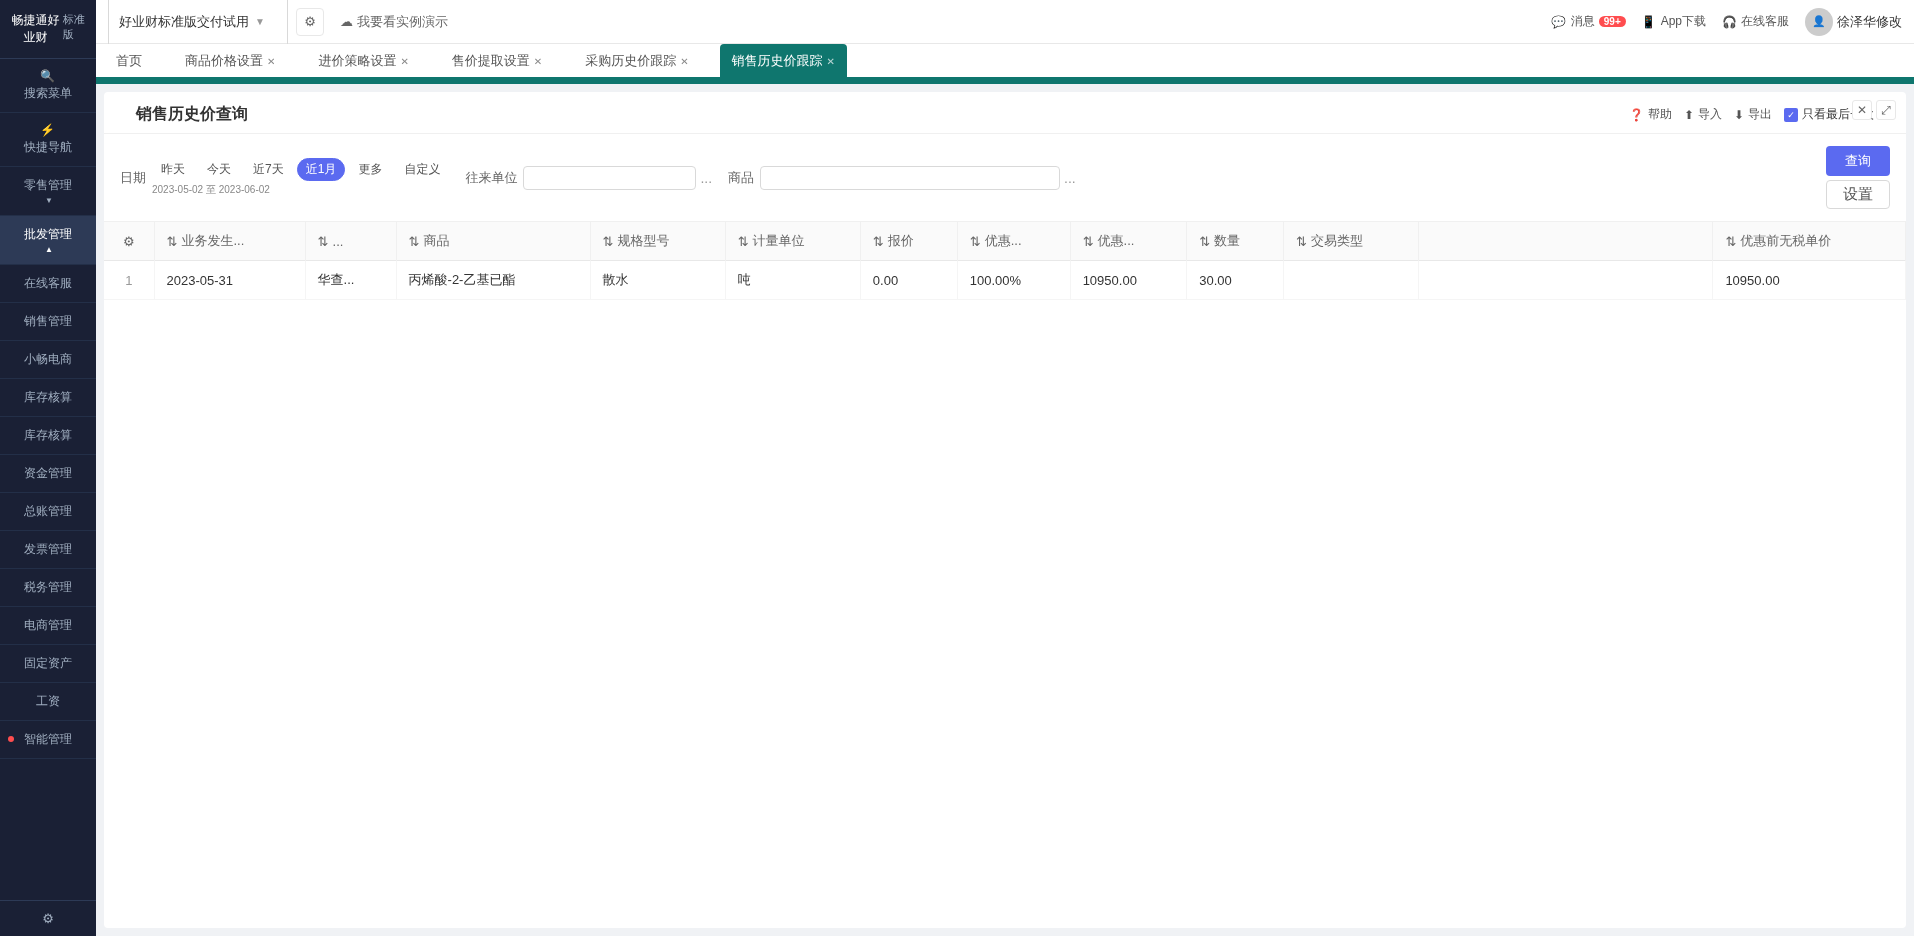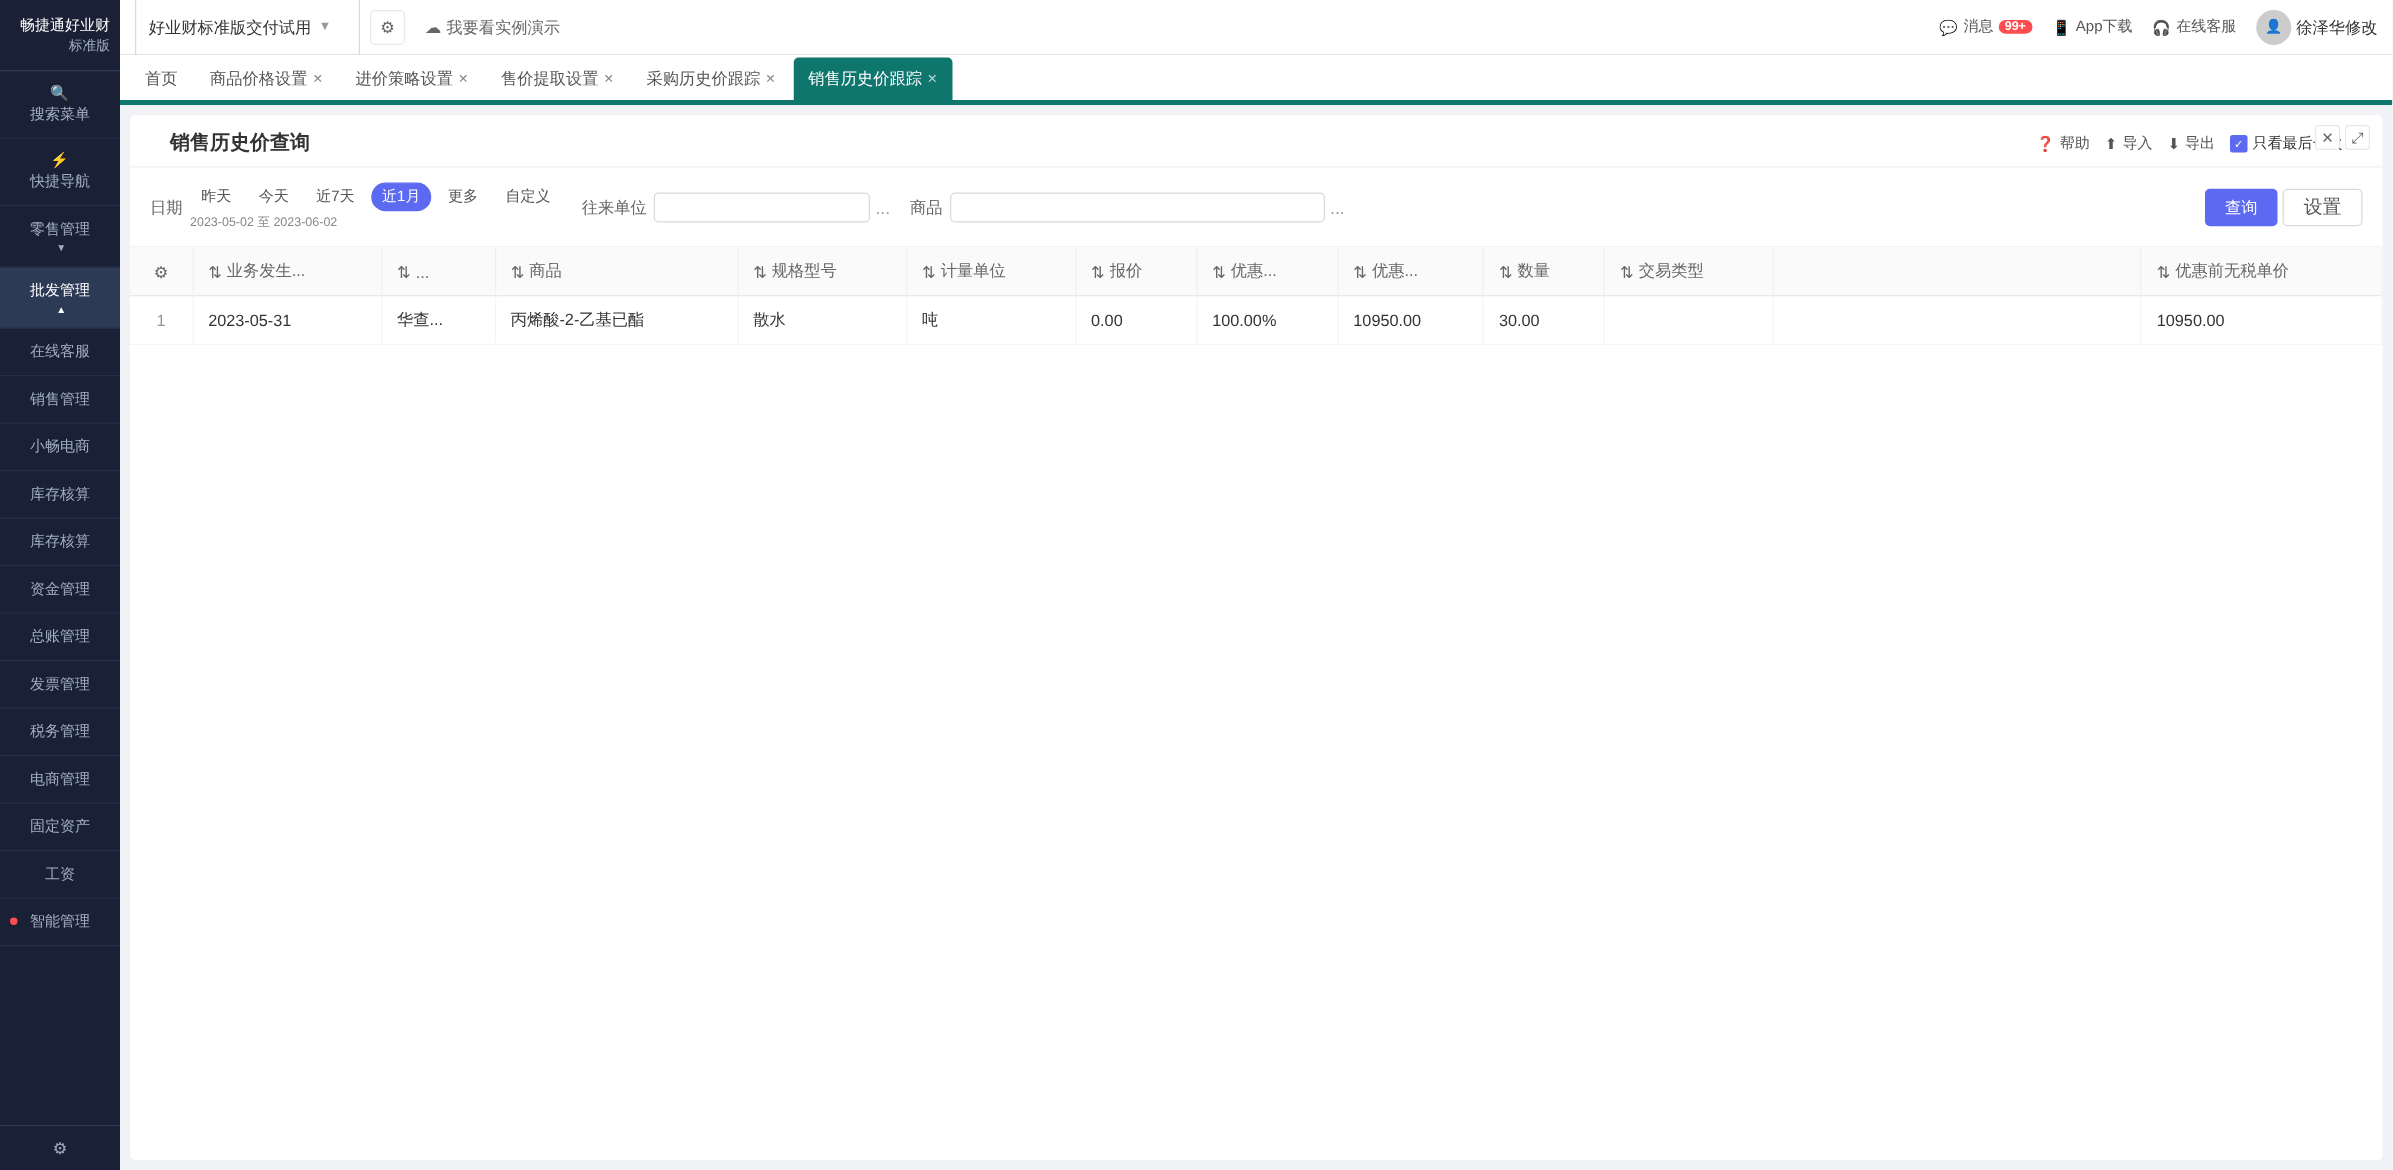--- a/index.html
+++ b/index.html
@@ -13,22 +13,22 @@
       display: flex;
       flex-direction: column;
       flex-shrink: 0;
       height: 100%;
       overflow-y: auto;
     }
     .sidebar-logo {
       padding: 12px 8px;
       background: #1a2035;
       display: flex;
-      flex-direction: column;
-      align-items: flex-end;
+      flex-direction: row;
+      align-items: flex-start;
       border-bottom: 1px solid #2d3a56;
     }
     .sidebar-logo-text {
       color: #ffffff;
       font-size: 12px;
       text-align: center;
       line-height: 1.4;
     }
     .sidebar-logo-sub {
       color: #a0aec0;
@@ -137,25 +137,25 @@
       width: 28px; height: 28px; background: #ccc; border-radius: 50%;
       display: flex; align-items: center; justify-content: center;
       font-size: 11px; color: #666;
     }
 
     
     .tabs {
       height: 40px;
       background: #fff;
       display: flex;
-      align-items: flex-end;
+      align-items: flex-start;
       padding: 0 8px;
-      border-bottom: 4px solid #0f766e;
+      border-bottom: 7px solid #0f766e;
       flex-shrink: 0;
-      gap: 2px;
+      gap: 19px;
       overflow-x: auto;
     }
     .tab {
       padding: 8px 12px;
       cursor: pointer;
       font-size: 13px;
       color: #555;
       border-radius: 4px 4px 0 0;
       white-space: nowrap;
       display: flex; align-items: center; gap: 4px;
@@ -251,21 +251,21 @@
       border: 1px solid #d9d9d9; border-radius: 4px;
       padding: 4px 8px; font-size: 12px; min-width: 120px; color: #333;
     }
     .filter-dots {
       color: #999; cursor: pointer; font-size: 14px;
     }
 
     
     .filter-actions {
       margin-left: auto;
-      display: flex; flex-direction: row; gap: 4px;
+      display: flex; flex-direction: column; gap: 4px;
     }
     .btn-query {
       background: #5b6af0; color: #fff; border: none;
       padding: 6px 16px; border-radius: 4px; cursor: pointer; font-size: 13px;
     }
     .btn-setting {
       background: #fff; color: #555; border: 1px solid #d9d9d9;
       padding: 4px 16px; border-radius: 4px; cursor: pointer; font-size: 15px;
     }
 

